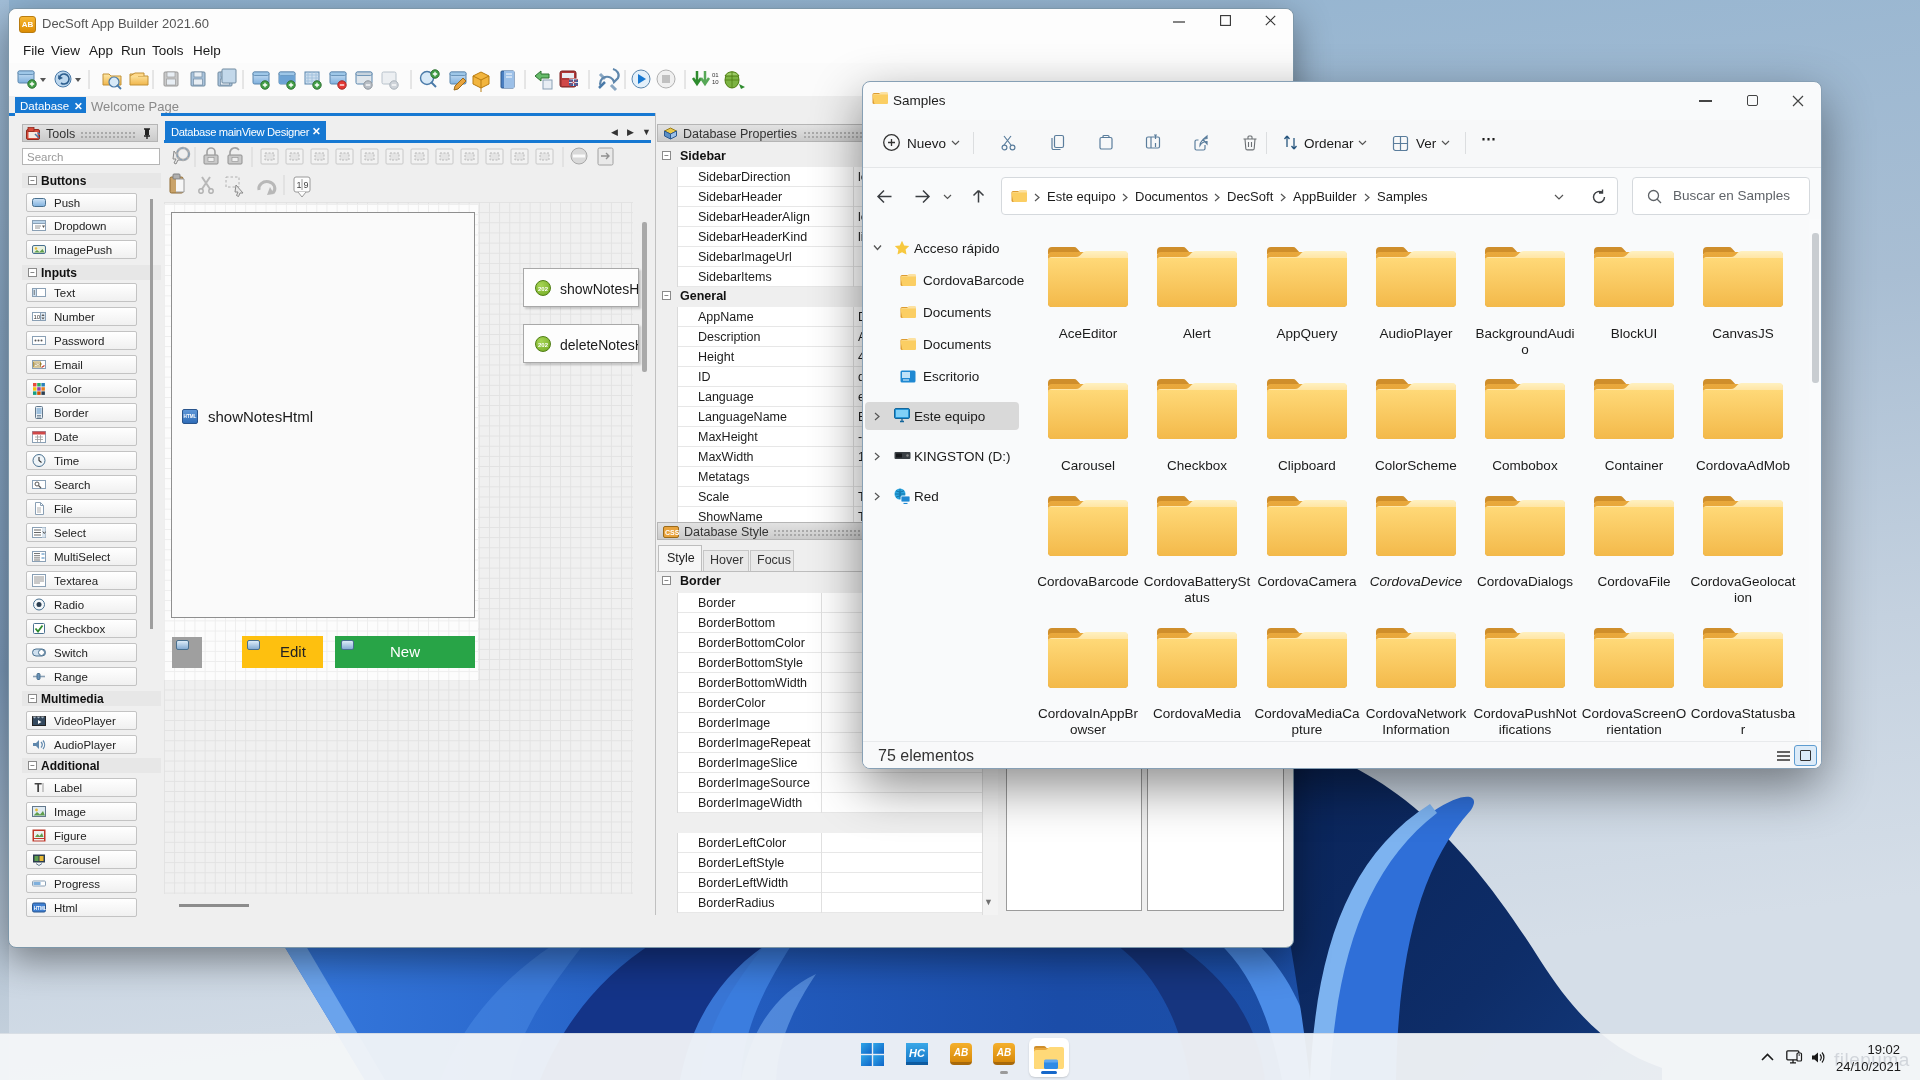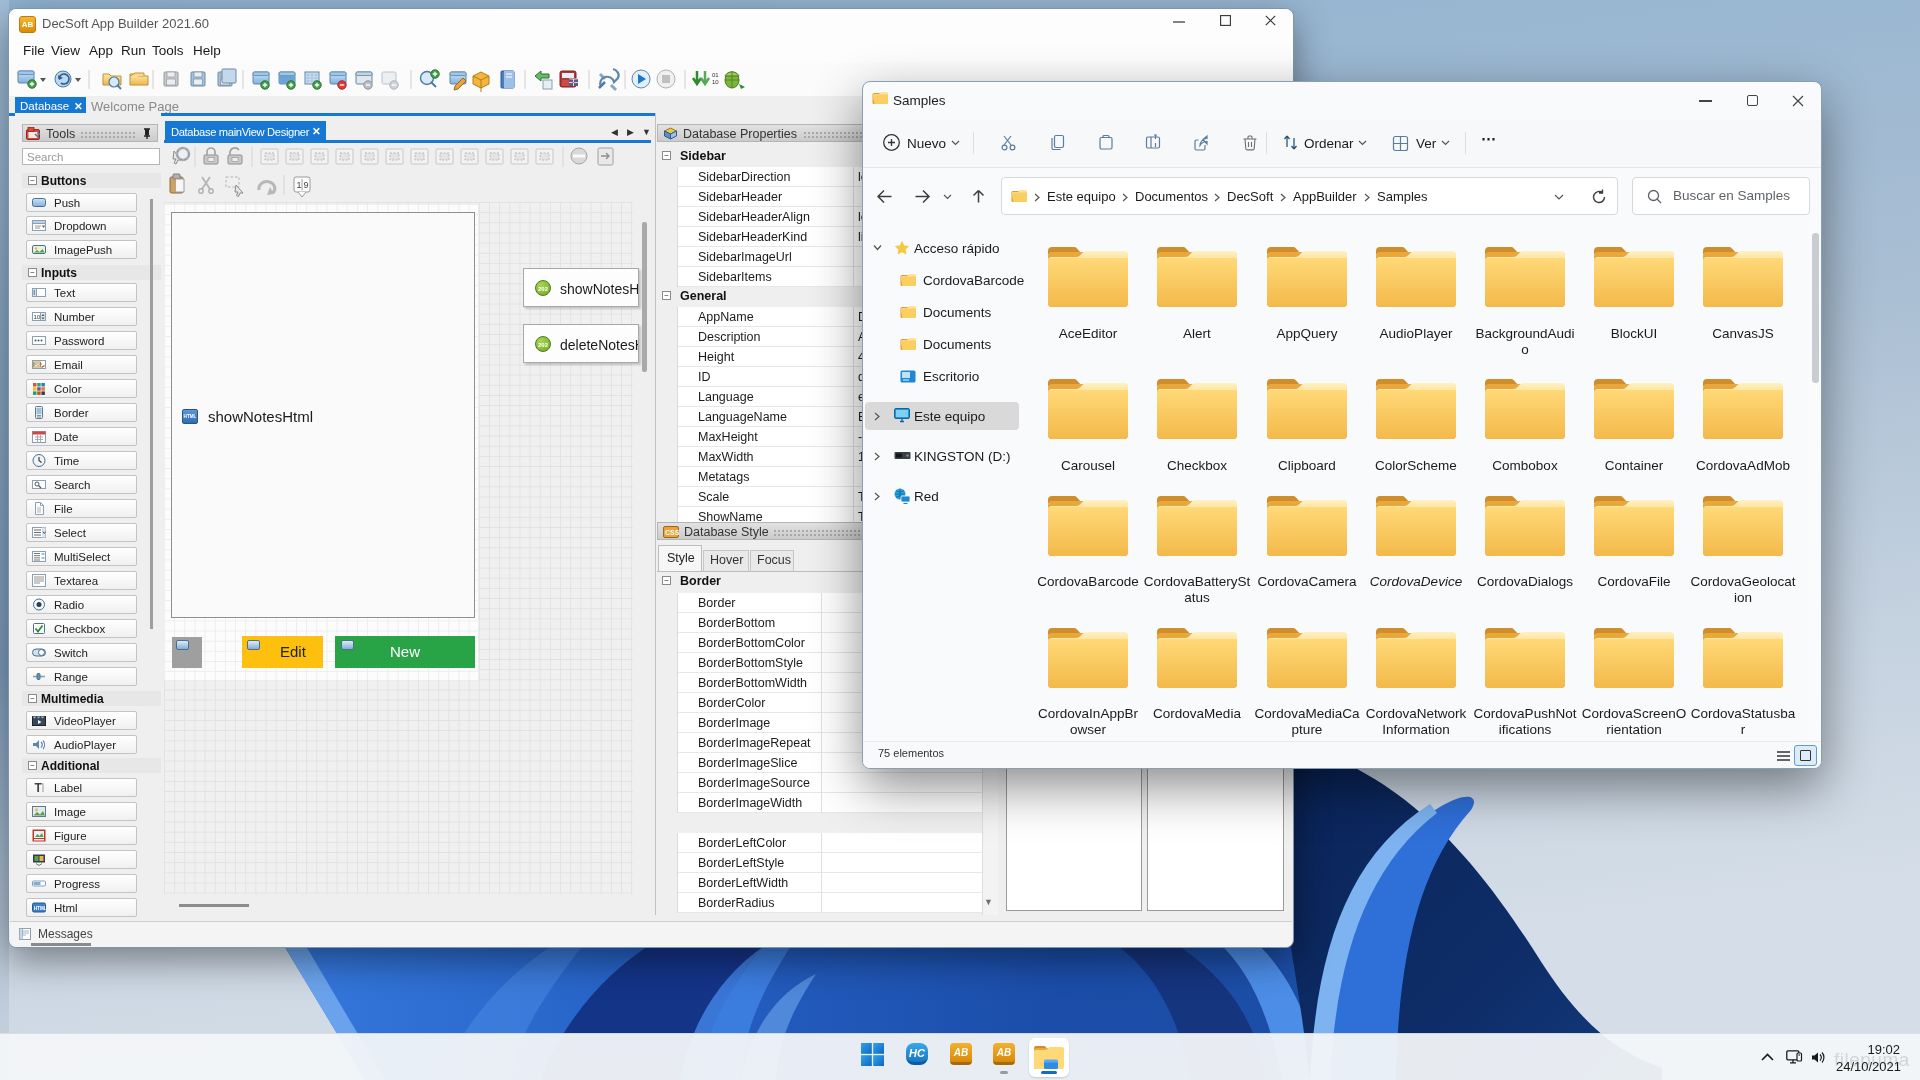--- a/index.html
+++ b/index.html
@@ -832,29 +832,20 @@
 <div class="prow" style="top:780px;">
           <div style="position:absolute;left:0;top:0;width:21px;height:20px;background:#efefef;border-right:1px solid #dadada;"></div>
           <div style="position:absolute;left:164px;top:0;width:1px;height:20px;background:#e0e0e0;"></div>
           <span class="lb">BorderRadius</span>
         </div>
 <div class="abs" style="left:326px;top:30px;width:16px;height:772px;background:#f3f3f3;border-left:1px solid #ddd;"></div>
 <div class="abs" style="left:328px;top:784px;font-size:9px;color:#707070;">▼</div>
 </div>
 <div class="abs" style="left:997px;top:758px;width:136px;height:144px;background:#fff;border:1px solid #9b9b9b;z-index:11;"></div>
 <div class="abs" style="left:1138px;top:758px;width:137px;height:144px;background:#fff;border:1px solid #9b9b9b;z-index:11;"></div>
-<div class="abs" style="left:1px;top:912px;width:1282px;height:26px;background:#f4f4f4;border-top:1px solid #cfcfcf;border-radius:0 0 7px 7px;z-index:12;">
- <svg class="abs" style="left:9px;top:5px" width="15" height="14">
-          <rect x="0.5" y="1.5" width="11" height="11" fill="#fdfdfd" stroke="#8aa0b5"></rect>
-          <path d="M2,4 h8 M2,6 h8 M2,8 h5" stroke="#8aa0b5" stroke-width="0.8"></path>
-          <rect x="0.5" y="1.5" width="3" height="11" fill="#c8d8e8" stroke="#8aa0b5" stroke-width="0.6"></rect>
-        </svg>
- <span class="abs" style="left:28px;top:5px;font-size:12px;color:#444;">Messages</span>
- <div class="abs" style="left:21px;top:21px;width:60px;height:3px;background:#8a8a8a;"></div>
-</div>
 </div>
 <div id="exp">
 <svg width="0" height="0" style="position:absolute">
 <defs>
  <linearGradient id="fback" x1="0" y1="0" x2="0" y2="1">
             <stop offset="0" stop-color="#e9a83c"></stop>
             <stop offset="1" stop-color="#d99830"></stop>
           </linearGradient>
  <linearGradient id="ffront" x1="0" y1="0" x2="0" y2="1">
             <stop offset="0" stop-color="#ffe9a0"></stop>
@@ -1148,42 +1139,42 @@
         <use href="#folderBig"></use>
       </svg>
 <div class="folder-label" style="left:712px;top:624px;">CordovaScreenO<br>rientation</div>
 <svg class="eico" style="left:838px;top:544px" width="84" height="64">
         <use href="#folderBig"></use>
       </svg>
 <div class="folder-label" style="left:821px;top:624px;">CordovaStatusba<br>r</div>
 <div class="abs" style="left:946px;top:137px;width:13px;height:522px;background:#fafbfc;"></div>
 <div class="abs" style="left:949px;top:151px;width:7px;height:150px;background:#c9cdd1;border-radius:3px;"></div>
 <div class="abs" style="left:0;top:659px;width:958px;height:28px;background:#f8f9fa;border-top:1px solid #e8eaec;"></div>
-<span class="abs" style="left:15px;top:665px;font-size:11px;color:#333;">75 elementos</span>
+<span class="abs" style="left:15px;top:665px;font-size:16px;color:#333;">75 elementos</span>
 <svg class="eico" style="left:913px;top:668px" width="15" height="12">
         <path d="M1,2 h13 M1,6 h13 M1,10 h13" stroke="#333" stroke-width="1.4"></path>
       </svg>
 <div class="abs" style="left:931px;top:663px;width:23px;height:21px;background:#dcebf8;border:1px solid #5e9cd0;border-radius:3px;">
   <div class="abs" style="left:5px;top:4px;width:11px;height:11px;border:1.3px solid #333;border-radius:1px;"></div>
 </div>
 </div>
 <div id="taskbar">
 <svg class="trayico" style="left:861px;top:9px" width="23" height="23" viewBox="0 0 23 23">
  <defs>
           <linearGradient id="wlg" x1="0" y1="0" x2="1" y2="1">
             <stop offset="0" stop-color="#2ea6e8"></stop>
             <stop offset="1" stop-color="#0f65c8"></stop>
           </linearGradient>
         </defs>
  <rect x="0" y="0" width="10.8" height="10.8" fill="url(#wlg)"></rect>
         <rect x="12.2" y="0" width="10.8" height="10.8" fill="url(#wlg)"></rect>
  <rect x="0" y="12.2" width="10.8" height="10.8" fill="url(#wlg)"></rect>
         <rect x="12.2" y="12.2" width="10.8" height="10.8" fill="url(#wlg)"></rect>
       </svg>
-<div class="trayico" style="left:906px;top:9px;width:22px;height:22px;border-radius:8px;background:linear-gradient(#3aa8e8,#1678c8);border-bottom:3px solid #0d5ba0;color:#fff;font-size:11px;font-weight:bold;font-style:italic;text-align:center;line-height:20px;">HC</div>
+<div class="trayico" style="left:906px;top:9px;width:22px;height:22px;border-radius:0;background:linear-gradient(#3aa8e8,#1678c8);border-bottom:3px solid #0d5ba0;color:#fff;font-size:11px;font-weight:bold;font-style:italic;text-align:center;line-height:20px;">HC</div>
 <div class="trayico" style="left:950px;top:9px;width:22px;height:22px;border-radius:4px;background:linear-gradient(#f5b02c,#d88a0a);border-bottom:3px solid #a8690a;color:#fff;font-size:10px;font-weight:bold;font-style:italic;text-align:center;line-height:20px;">AB</div>
 <div class="trayico" style="left:993px;top:9px;width:22px;height:22px;border-radius:4px;background:linear-gradient(#f5b02c,#d88a0a);border-bottom:3px solid #a8690a;color:#fff;font-size:10px;font-weight:bold;font-style:italic;text-align:center;line-height:20px;">AB</div>
 <div class="trayico" style="left:1000px;top:37px;width:8px;height:3px;border-radius:2px;background:#9a9a9a;"></div>
 <div class="trayico" style="left:1029px;top:4px;width:40px;height:39px;background:#ffffff;border-radius:6px;box-shadow:0 1px 2px rgba(0,0,0,0.15);"></div>
 <svg class="trayico" style="left:1033px;top:10px" width="31" height="26" viewBox="0 0 31 26">
  <path d="M1,4 a2,2 0 0 1 2,-2 h8 a2,2 0 0 1 1.6,0.8 l2,2.4 h-13.6 z" fill="#cf8e2b"></path>
  <rect x="1" y="4" width="29" height="21" rx="2" fill="#e9a83c"></rect>
  <path d="M1,8 a2,2 0 0 1 2,-2 h9 a3,3 0 0 0 2,-0.8 l1.4,-1.4 a3,3 0 0 1 2,-0.8 h11.6 a2,2 0 0 1 2,2 v18 a2,2 0 0 1 -2,2 h-26 a2,2 0 0 1 -2,-2 z" fill="#ffd978"></path>
  <rect x="11" y="17" width="14" height="8" rx="1.5" fill="#2e8be6"></rect>
  <rect x="11" y="15.5" width="14" height="3" rx="1.5" fill="#5fa8f0"></rect>

